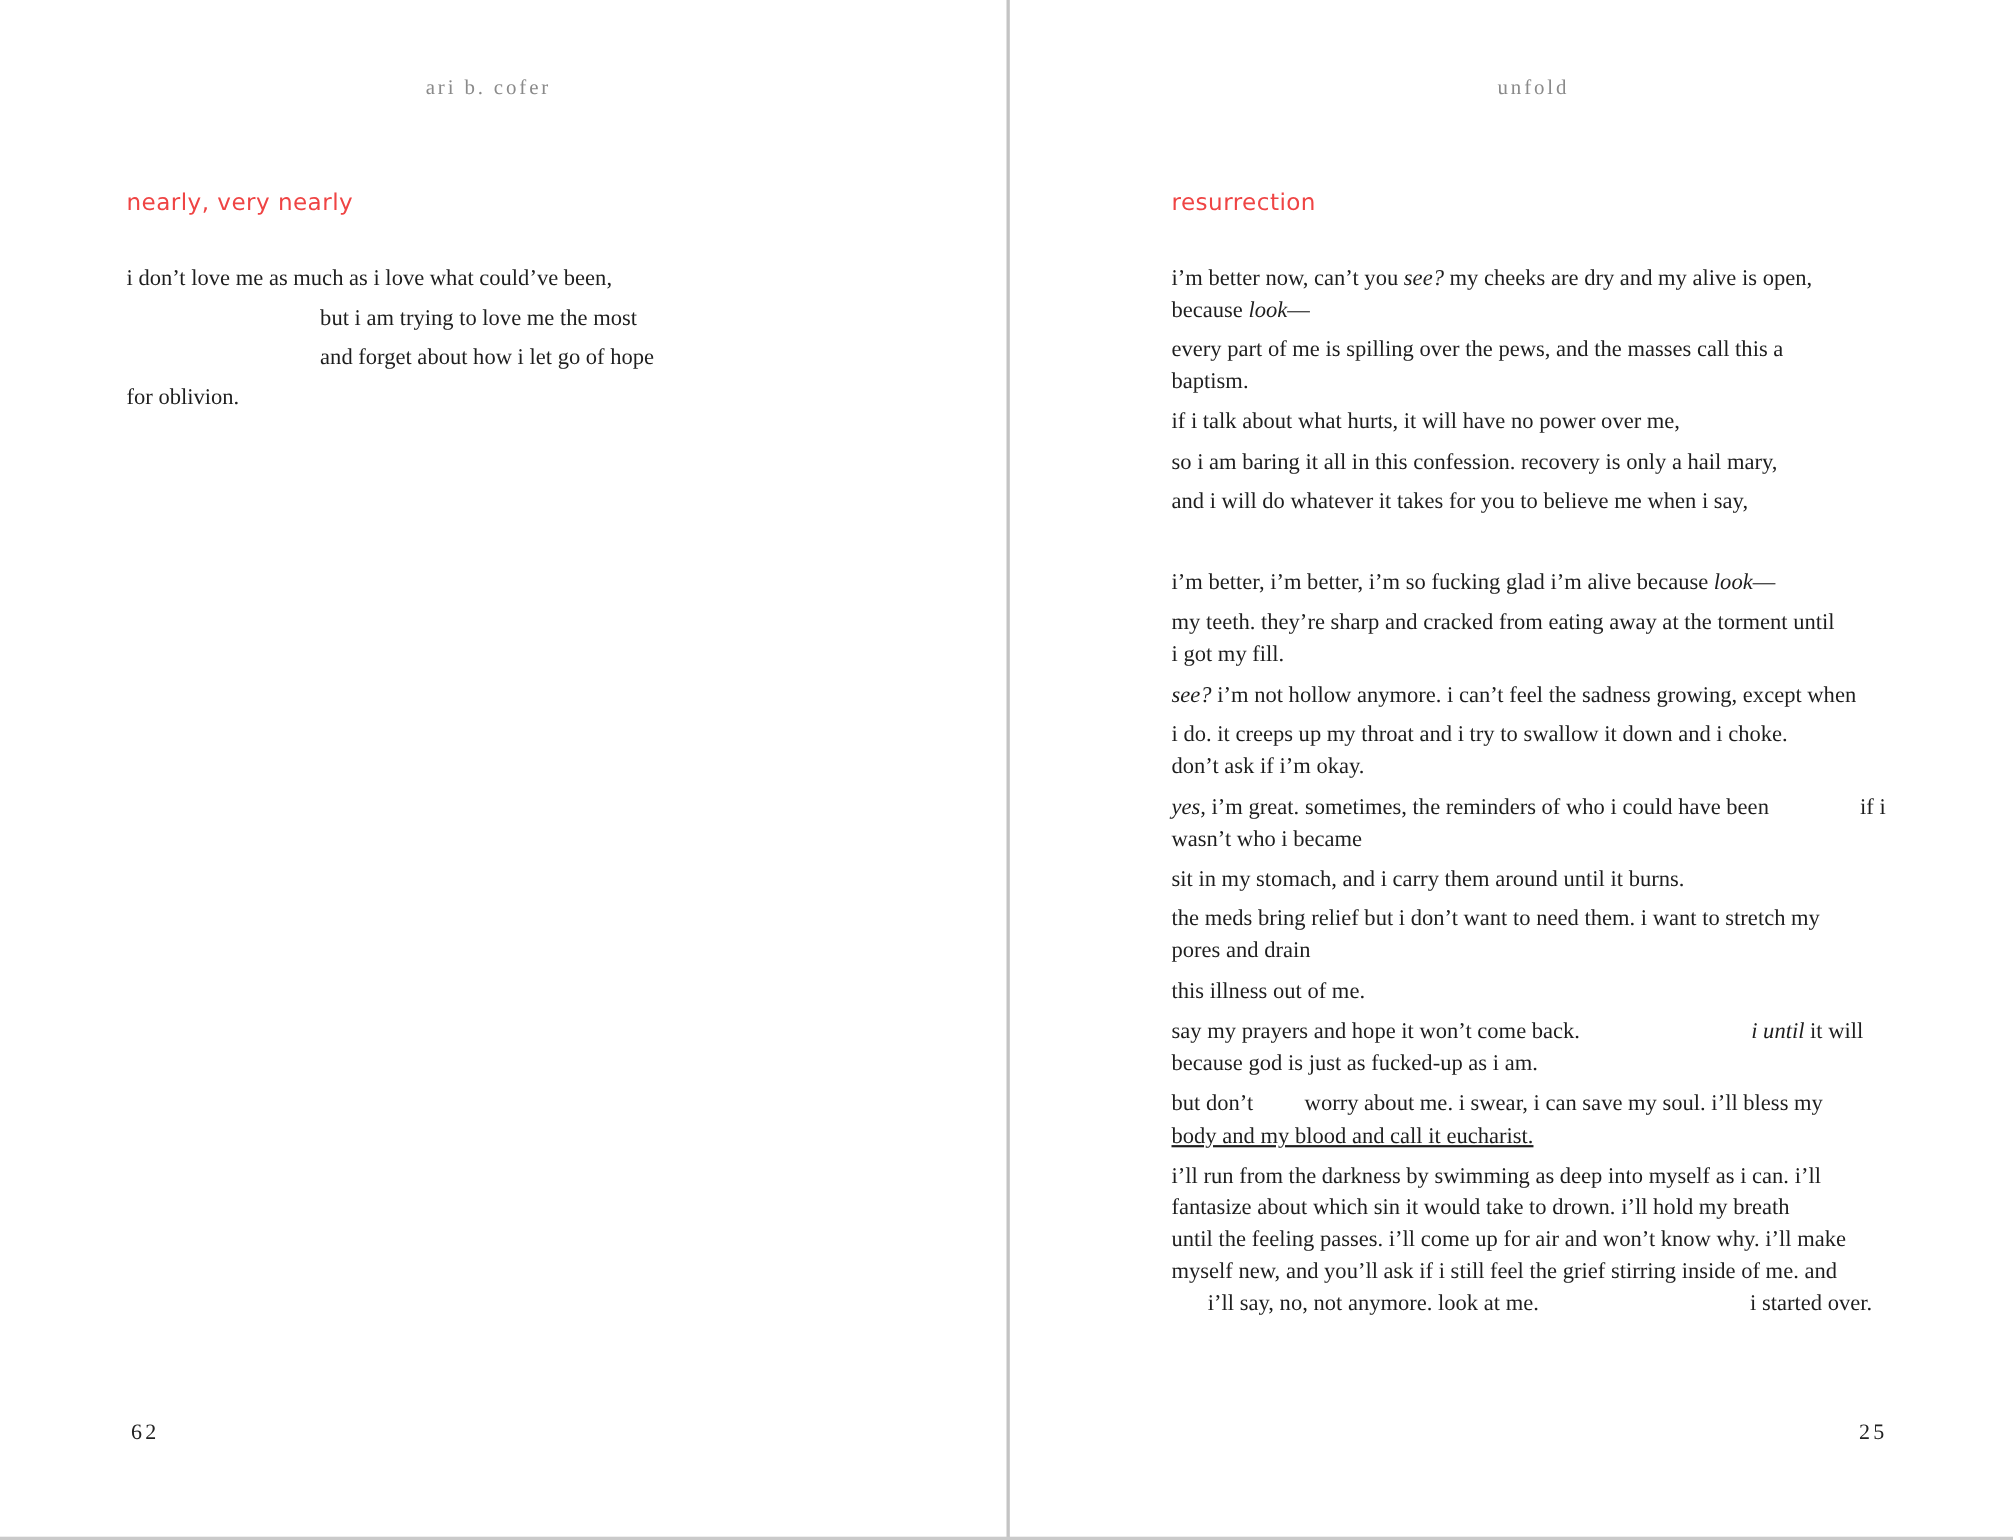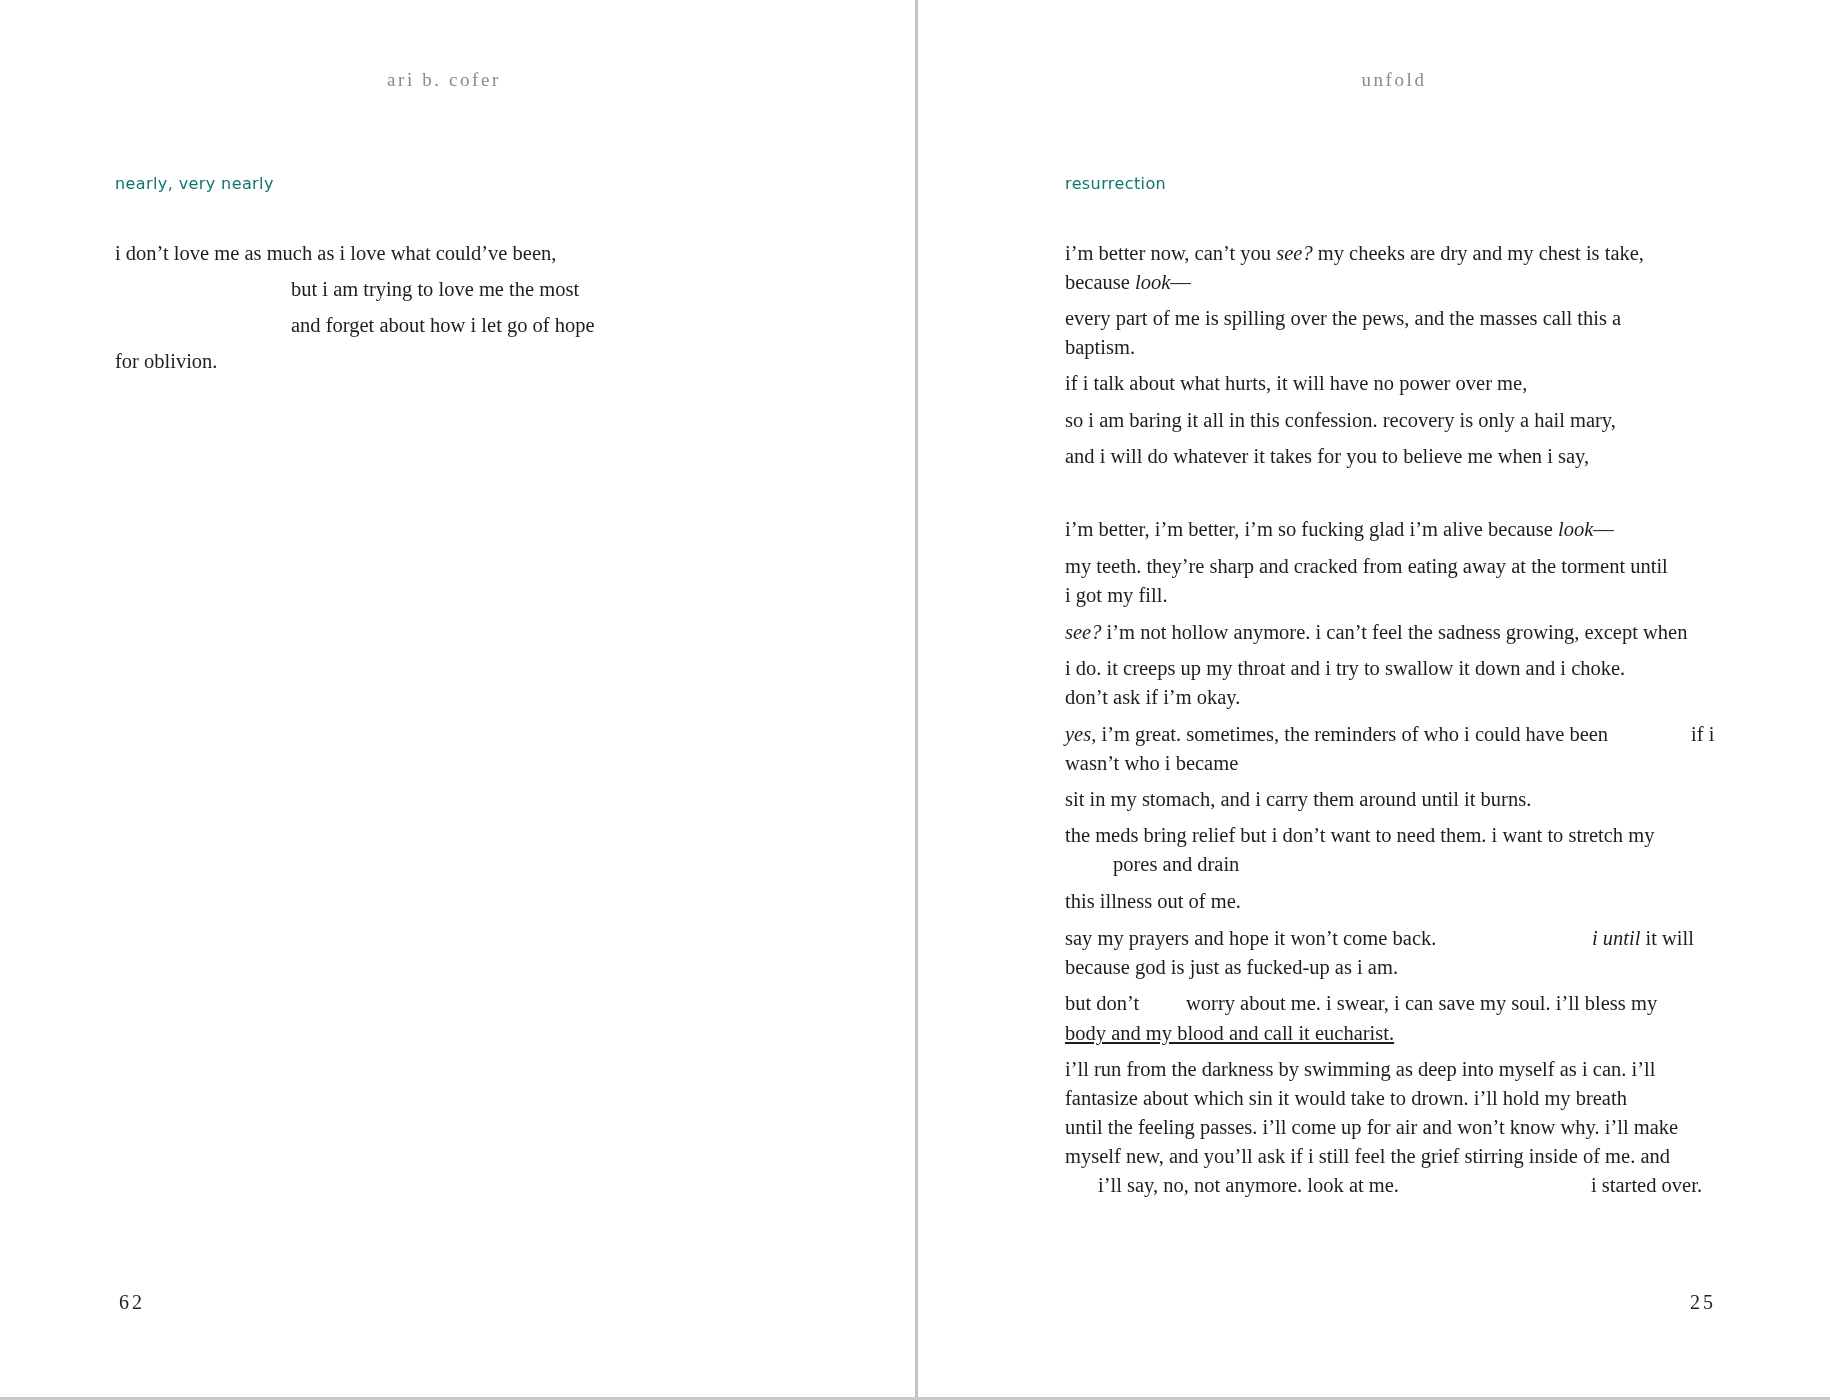--- a/index.html
+++ b/index.html
@@ -52,24 +52,24 @@
       color: #8a8a8a;
       line-height: 24px;
     }
     .left .running-head { left: 115px; }
     .right .running-head { left: 147px; }
 
     .poem-title {
       position: absolute;
       top: 170px;
       font-family: "DejaVu Sans", sans-serif;
-      font-size: 16px;
+      font-size: 21px;
       font-weight: 500;
       letter-spacing: 0.4px;
-      color: #0f766e;
+      color: #ef4444;
       line-height: 28px;
       white-space: nowrap;
     }
     .left .poem-title { left: 115px; }
     .right .poem-title { left: 147px; }
 
     .line {
       position: absolute;
       font-family: "Liberation Serif", serif;
       font-size: 20.5px;
@@ -109,21 +109,21 @@
   <div class="line" style="left:115px; top:348px;">for oblivion.</div>
 
   <div class="page-number">62</div>
 </div>
 
 <div class="page right">
   <div class="running-head">unfold</div>
   <div class="poem-title">resurrection</div>
 
   <div class="line" style="left:147px; top:240px;">
-    <span>i’m better now, can’t you </span><span class="it">see?</span><span> my cheeks are dry and my chest is take,</span>
+    <span>i’m better now, can’t you </span><span class="it">see?</span><span> my cheeks are dry and my alive is open,</span>
   </div>
   <div class="line" style="left:147px; top:269px;">
     <span>because </span><span class="it">look</span><span>—</span>
   </div>
   <div class="line" style="left:147px; top:305px;">every part of me is spilling over the pews, and the masses call this a</div>
   <div class="line" style="left:147px; top:334px;">baptism.</div>
   <div class="line" style="left:147px; top:370px;">if i talk about what hurts, it will have no power over me,</div>
   <div class="line" style="left:147px; top:407px;">so i am baring it all in this confession. recovery is only a hail mary,</div>
   <div class="line" style="left:147px; top:443px;">and i will do whatever it takes for you to believe me when i say,</div>
 
@@ -137,21 +137,21 @@
   </div>
   <div class="line" style="left:147px; top:655px;">i do. it creeps up my throat and i try to swallow it down and i choke.</div>
   <div class="line" style="left:147px; top:684px;">don’t ask if i’m okay.</div>
   <div class="line" style="left:147px; top:721px; width:660px;">
     <span class="seg" style="left:0;"><span class="it">yes,</span><span> i’m great. sometimes, the reminders of who i could have been</span></span>
     <span class="seg" style="left:626px;">if i</span>
   </div>
   <div class="line" style="left:147px; top:750px;">wasn’t who i became</div>
   <div class="line" style="left:147px; top:786px;">sit in my stomach, and i carry them around until it burns.</div>
   <div class="line" style="left:147px; top:822px;">the meds bring relief but i don’t want to need them. i want to stretch my</div>
-  <div class="line" style="left:147px; top:851px;margin-left:48px;">pores and drain</div>
+  <div class="line" style="left:147px; top:851px;">pores and drain</div>
   <div class="line" style="left:147px; top:888px;">this illness out of me.</div>
   <div class="line" style="left:147px; top:925px; width:660px;">
     <span class="seg" style="left:0;">say my prayers and hope it won’t come back.</span>
     <span class="seg" style="left:527px;"><span class="it">i until</span><span> it will</span></span>
   </div>
   <div class="line" style="left:147px; top:954px;">because god is just as fucked-up as i am.</div>
   <div class="line" style="left:147px; top:990px; width:660px;">
     <span class="seg" style="left:0;">but don’t</span>
     <span class="seg" style="left:121px;">worry about me. i swear, i can save my soul. i’ll bless my</span>
   </div>

